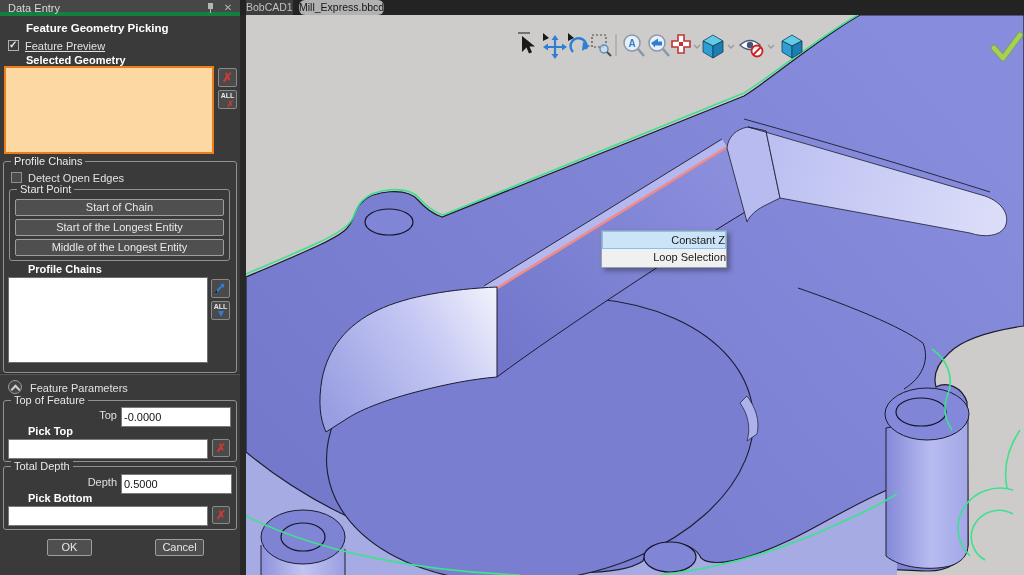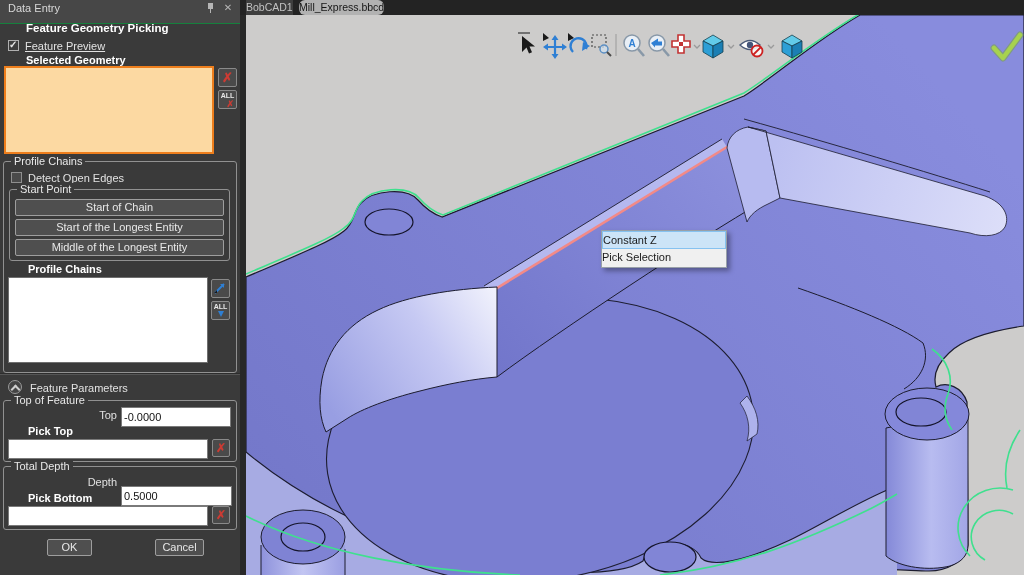--- a/index.html
+++ b/index.html
@@ -2,21 +2,21 @@
 <html><head>
 <meta charset="utf-8">
 <style>
   * { margin:0; padding:0; box-sizing:border-box; }
   html,body { width:1024px; height:575px; overflow:hidden; background:#232323;
               font-family:"Liberation Sans", sans-serif; font-size:11px; }
   #stage { position:relative; width:1024px; height:575px; }
 
   
   #panel { position:absolute; left:0; top:0; width:240px; height:575px; background:#3a3a3a; color:#e4e4e4; }
-  #panel-titlebar { position:absolute; left:0; top:0; width:240px; height:24px; background:#474747; border-bottom:1px solid #15803d; }
+  #panel-titlebar { position:absolute; left:0; top:0; width:240px; height:16px; background:#474747; border-bottom:4px solid #15803d; }
   #panel-title { position:absolute; left:8px; top:2px; font-size:11px; color:#d8d8d8; }
   .tb-ico { position:absolute; top:2px; width:14px; height:12px; color:#b5b5b5; font-size:10px; line-height:12px; text-align:center; cursor:default; }
   #pin-ico { right:22px; }
   #pin-ico .pinhead { position:absolute; left:4px; top:1px; width:5px; height:6px; background:#b5b5b5; }
   #pin-ico .pinleg  { position:absolute; left:6px; top:7px; width:1px; height:4px; background:#b5b5b5; }
   #close-ico { right:5px; }
 
   .bold-label { font-weight:bold; color:#ffffff; position:absolute; font-size:11px;padding-left:19px; }
   .plain-label { position:absolute; color:#e2e2e2; font-size:11px; }
 
@@ -55,21 +55,21 @@
   #tab-2 { left:59px; background:#b2b2b2; color:#161616;border-radius:6px; }
 
   
   #vp-divider { position:absolute; left:240px; top:15px; width:6px; height:560px; background:#282828; }
   #viewport { position:absolute; left:246px; top:15px; width:778px; height:560px; background:#cdcccb; }
   #model-svg { position:absolute; left:0; top:0; }
 
   
   #ctx-menu { position:absolute; left:355px; top:215px; width:126px; background:#f0f0f0; border:1px solid #98a0a8;
               box-shadow:3px 3px 5px rgba(0,0,0,0.35); }
-  .ctx-item { height:18px; line-height:16px; text-align:left; font-size:11px; color:#1a1a1a; cursor:default; }
+  .ctx-item { height:18px; line-height:16px; text-align:right; font-size:11px; color:#1a1a1a; cursor:default; }
   .ctx-item.hl { background:#cce4f7; border:1px solid #86c2f0; }
 </style>
 </head>
 <body>
 
 <div id="stage">
 
   <div id="panel">
     <div id="panel-titlebar">
       <span id="panel-title">Data Entry</span>
@@ -134,21 +134,21 @@
     <span class="rt-label" style="left:60px; top:409px; width:57px;">Top</span>
     <input class="field" style="left: 121px; top: 407px; width: 110px; height: 15px;" value="-0.0000">
     <div class="bold-label" style="left:9px; top:425px;">Pick Top</div>
     <input class="field" style="left: 8px; top: 439px; width: 200px; height: 17px;" value="">
     <div class="sq-btn" style="left:212px; top:439px; width:18px; height:18px;"><span class="xg" style="font-size:12px; line-height:16px;">✗</span></div>
 
     <div class="grp" style="left:3px; top:466px; width:234px; height:64px;">
       <span class="legend">Total Depth</span>
     </div>
     <span class="rt-label" style="left:60px; top:476px; width:57px;">Depth</span>
-    <input class="field" style="left: 121px; top: 474px; width: 111px; height: 15px; margin-top: 12px;" value="0.5000">
+    <input class="field" style="left: 121px; top: 474px; width: 111px; height: 15px;" value="0.5000">
     <div class="bold-label" style="left:9px; top:492px;">Pick Bottom</div>
     <input class="field" style="left: 8px; top: 506px; width: 200px; height: 17px;" value="">
     <div class="sq-btn" style="left:212px; top:506px; width:18px; height:18px;"><span class="xg" style="font-size:12px; line-height:16px;">✗</span></div>
 
     <div class="panel-btn" style="left:47px; top:539px; width:45px;">OK</div>
     <div class="panel-btn" style="left:155px; top:539px; width:49px;text-align:center;">Cancel</div>
   </div>
 
   <div id="tabbar">
     <span class="doc-tab" id="tab-1">BobCAD1</span>
@@ -318,16 +318,16 @@
       </g>
 
       <g>
         <path d="M994,48 L1003,58 L1020,35" fill="none" stroke="#7aa63c" stroke-width="7" stroke-linecap="round" stroke-linejoin="round" opacity="0.55"></path>
         <path d="M994,48 L1003,58 L1020,35" fill="none" stroke="#a7d24e" stroke-width="4.5" stroke-linecap="round" stroke-linejoin="round"></path>
       </g>
     </svg>
 
     <div id="ctx-menu">
       <div class="ctx-item hl">Constant Z</div>
-      <div class="ctx-item">Pick Selection</div>
+      <div class="ctx-item">Loop Selection</div>
     </div>
   </div>
 </div>
 
 </body></html>

